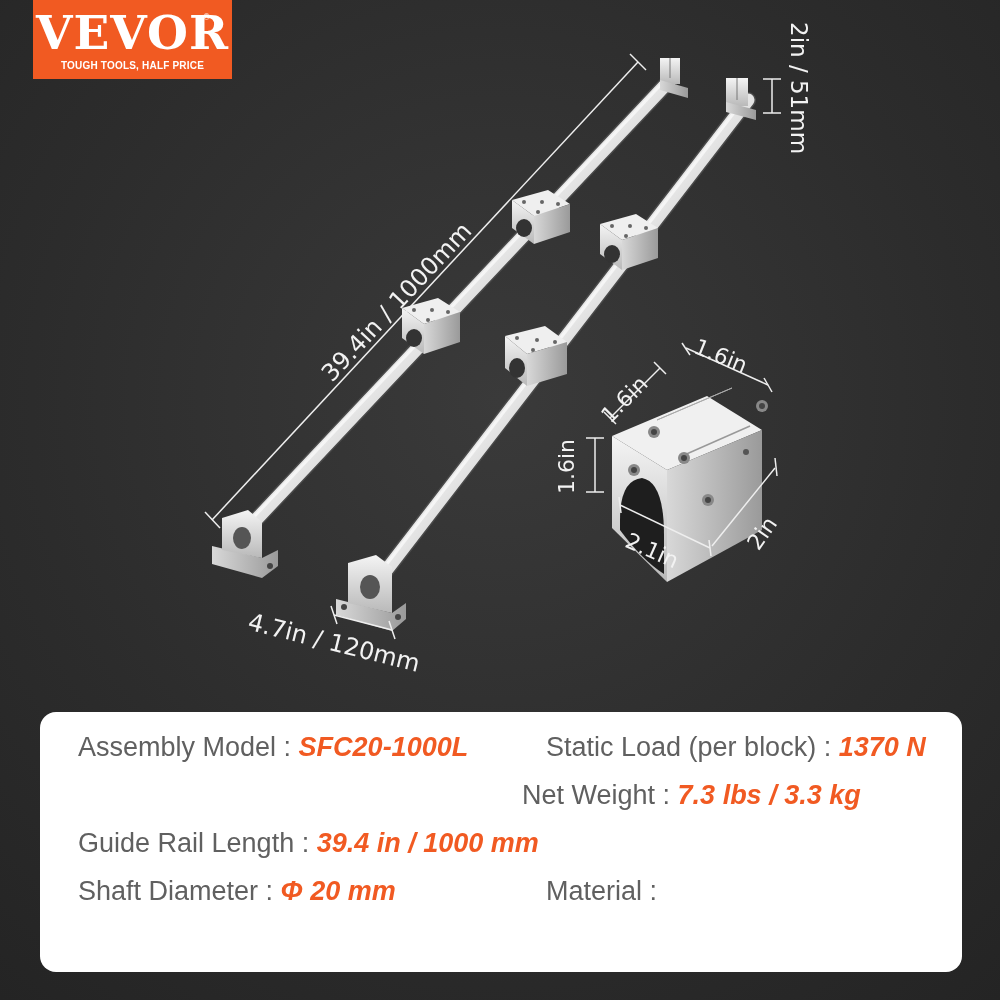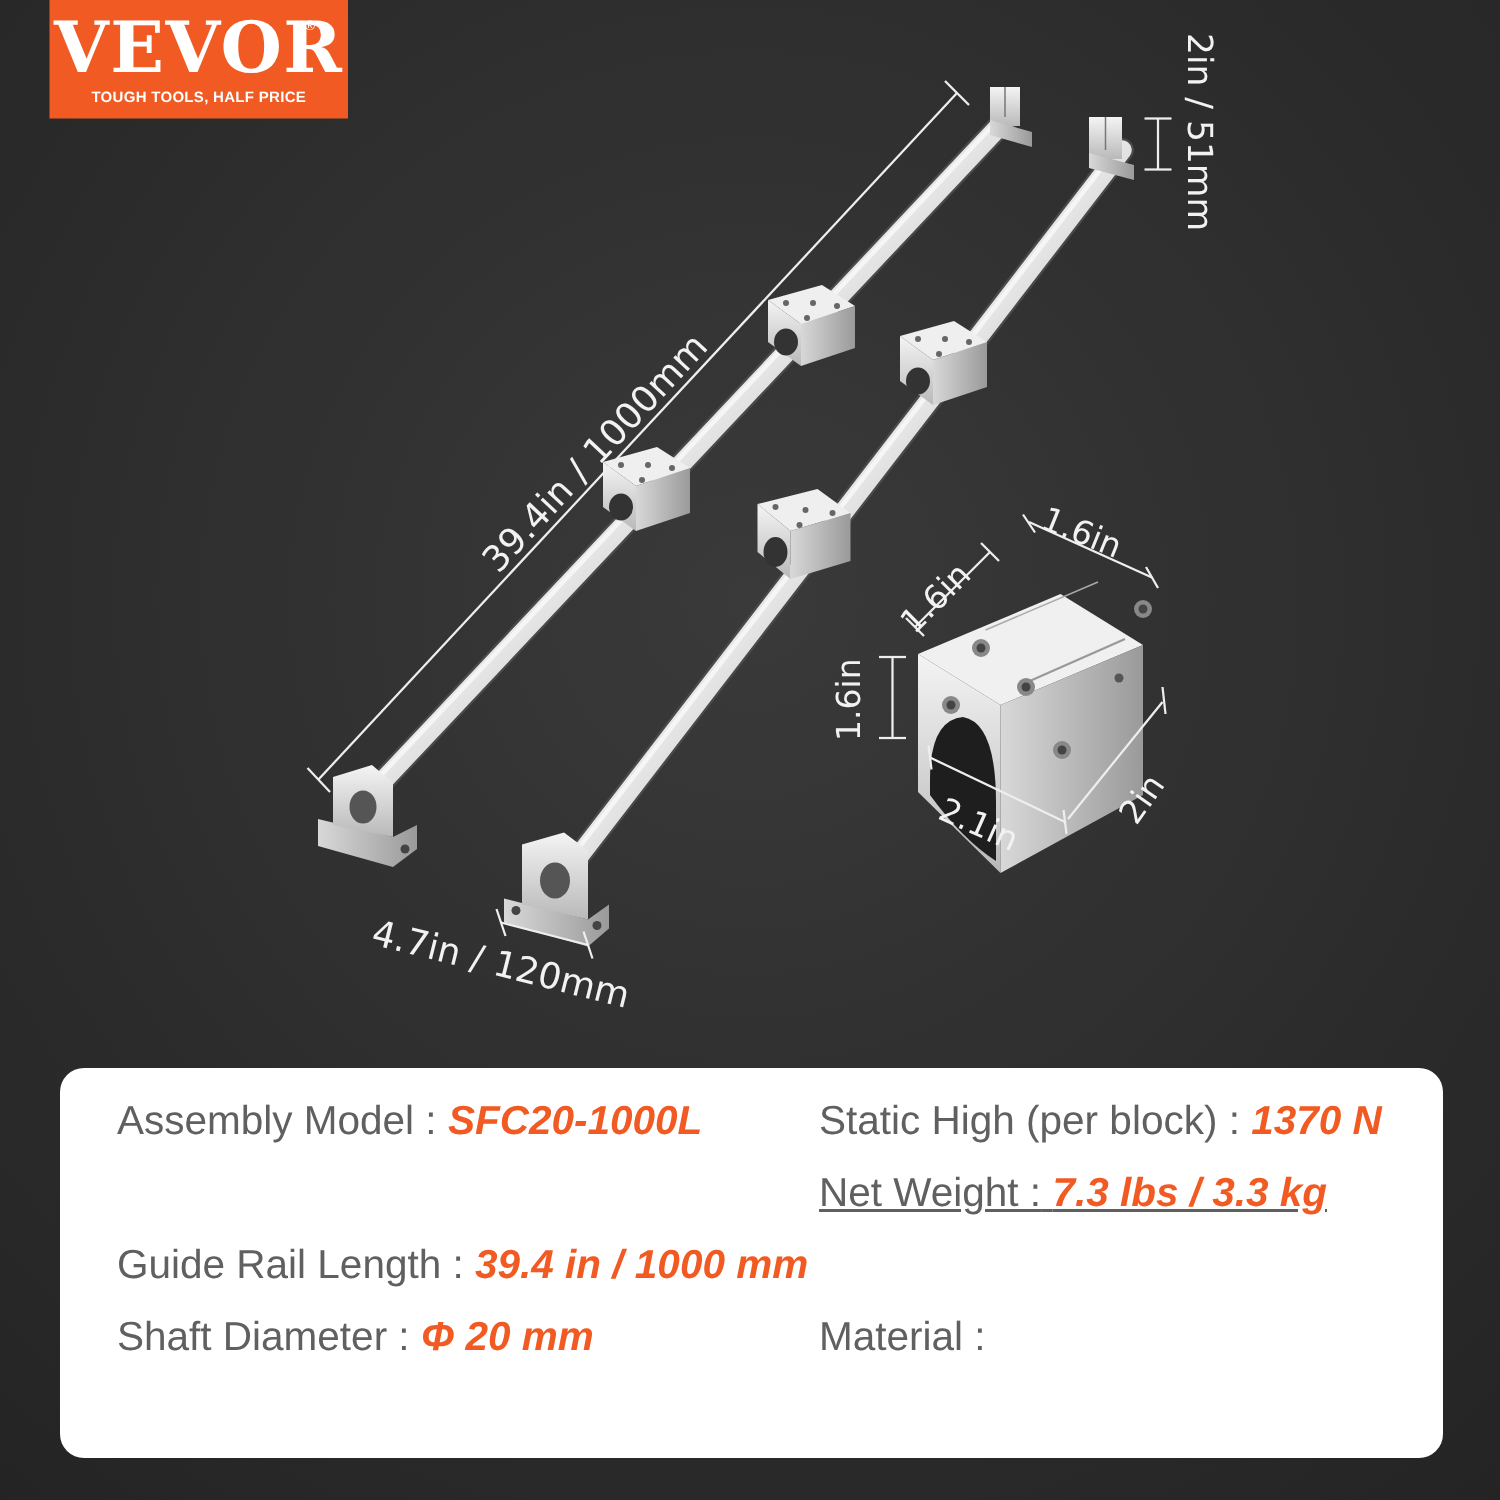--- a/index.html
+++ b/index.html
@@ -211,23 +211,23 @@
   <div class="spec" style="left:38px;top:116px;">
     <span>Guide Rail Length :</span>
     <span class="val">39.4 in / 1000 mm</span>
   </div>
   <div class="spec" style="left:38px;top:164px;">
     <span>Shaft Diameter :</span>
     <span class="val">Φ 20 mm</span>
   </div>
 
   <div class="spec" style="left:506px;top:20px;">
-    <span>Static High (per block) :</span>
+    <span>Static Load (per block) :</span>
     <span class="val">1370 N</span>
   </div>
-  <div class="spec" style="left:506px;top:68px;text-decoration:underline;">
+  <div class="spec" style="left:482px;top:68px;">
     <span>Net Weight :</span>
     <span class="val">7.3 lbs / 3.3 kg</span>
   </div>
   <div class="spec" style="left:506px;top:164px;">
     <span>Material :</span>
   </div>
 </div>
 
 </body></html>

